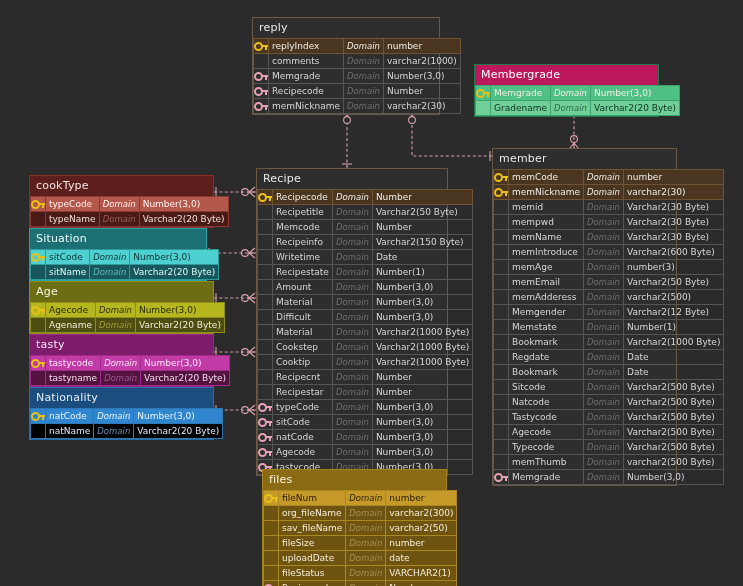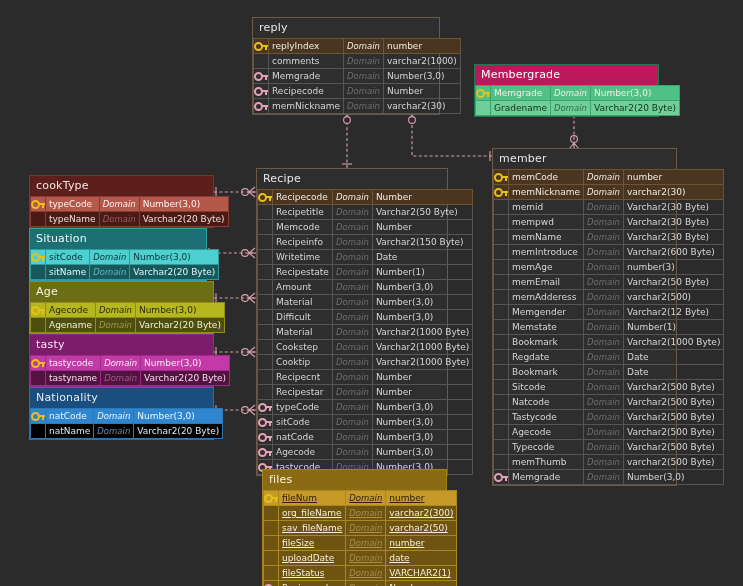--- a/index.html
+++ b/index.html
@@ -73,21 +73,21 @@
   .t-tasty .row.pk .cell{background:#c23aa6;color:#fdeafa;}
 
   .t-nat{background:#1b4e7e;border-color:#2a6da8;}
   .t-nat .tbl-title{background:#1b4e7e;color:#e3eefa;}
   .t-nat .cell{background:#000000;border-color:#2e78b6;color:#dde9f6;}
   .t-nat .c-dom{color:#5f93bf;}
   .t-nat .row.pk .cell{background:#2f86cf;color:#eaf4fd;}
 
   .t-files{background:#8a6a13;border-color:#a6821c;}
   .t-files .tbl-title{background:#8a6a13;color:#fbf3df;}
-  .t-files .cell{background:#6e5410;border-color:#a98721;color:#f7eed8;text-decoration:underline;}
+  .t-files .cell{background:#6e5410;border-color:#a98721;color:#f7eed8;}
   .t-files .c-dom{color:#a98f51;}
   .t-files .row.pk .cell{background:#c59a28;color:#2e2204;}
 </style>
 </head>
 <body>
 
 <div id="canvas">
 
   <svg id="links" xmlns="http://www.w3.org/2000/svg">
     <g stroke="#d9a0ae" stroke-width="1.1" fill="none" stroke-dasharray="3,2.4">

